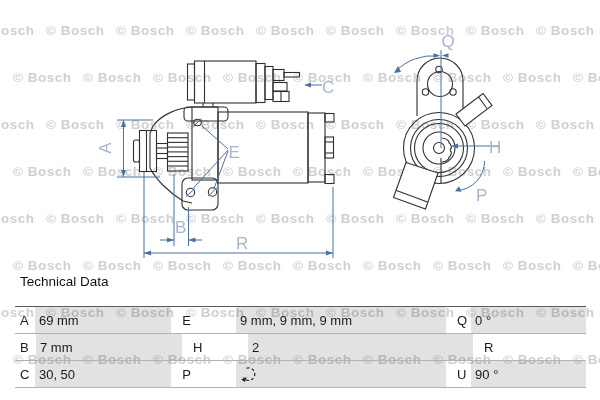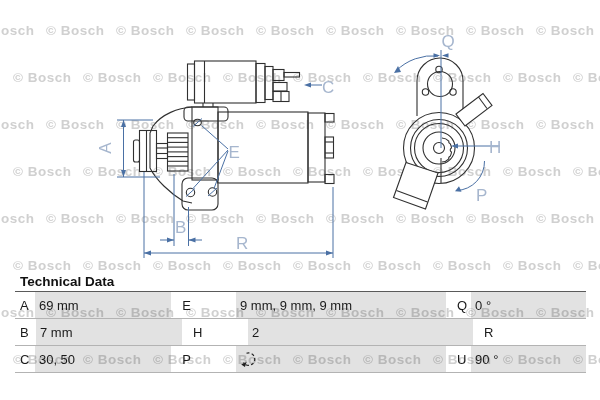--- a/index.html
+++ b/index.html
@@ -13,21 +13,21 @@
   #title{position:absolute;left:20px;top:7px;z-index:3;font-size:16px;font-weight:600;color:#111;}
   
   #drawing{position:absolute;left:0;top:0;z-index:2;}
   .ln{stroke:#303030;stroke-width:1.1;fill:none;}
   .lnf{stroke:#303030;stroke-width:1.1;fill:#ffffff;}
   .bl{stroke:#4a70a4;stroke-width:1;fill:none;}
   .blf{fill:#4a70a4;stroke:none;}
   .dim-label{fill:#a6b6ce;font-size:17px;font-family:"Liberation Sans",sans-serif;}
   
   #tech{position:absolute;left:15px;top:274px;width:571px;z-index:1;}
-  #tech .heading{font-size:13.5px;font-weight:bold;padding-left:5px;height:16px;margin-bottom:1px;color:#111;}
+  #tech .heading{font-size:13.5px;font-weight:normal;padding-left:5px;height:16px;margin-bottom:16px;color:#111;}
   #tech .tbl{border-top:1.5px solid #5a5a5a;}
   #tech .row{display:flex;height:27px;border-bottom:1px solid #b3b3b3;box-sizing:border-box;
              align-items:stretch;font-size:13px;}
   #tech .cell{display:flex;align-items:center;box-sizing:border-box;}
   .lcell{background:transparent;}
   .vcell{background:rgba(0,0,0,0.115);padding-left:4px;}
   .l1{width:21px;padding-left:5px;} .v1{width:146px;}
   .l2{width:30px;padding-left:11px;} .v2{width:225px;margin-left:36px;}
   .l3{width:26px;padding-left:11px;} .v3{width:123px;}
 </style>

